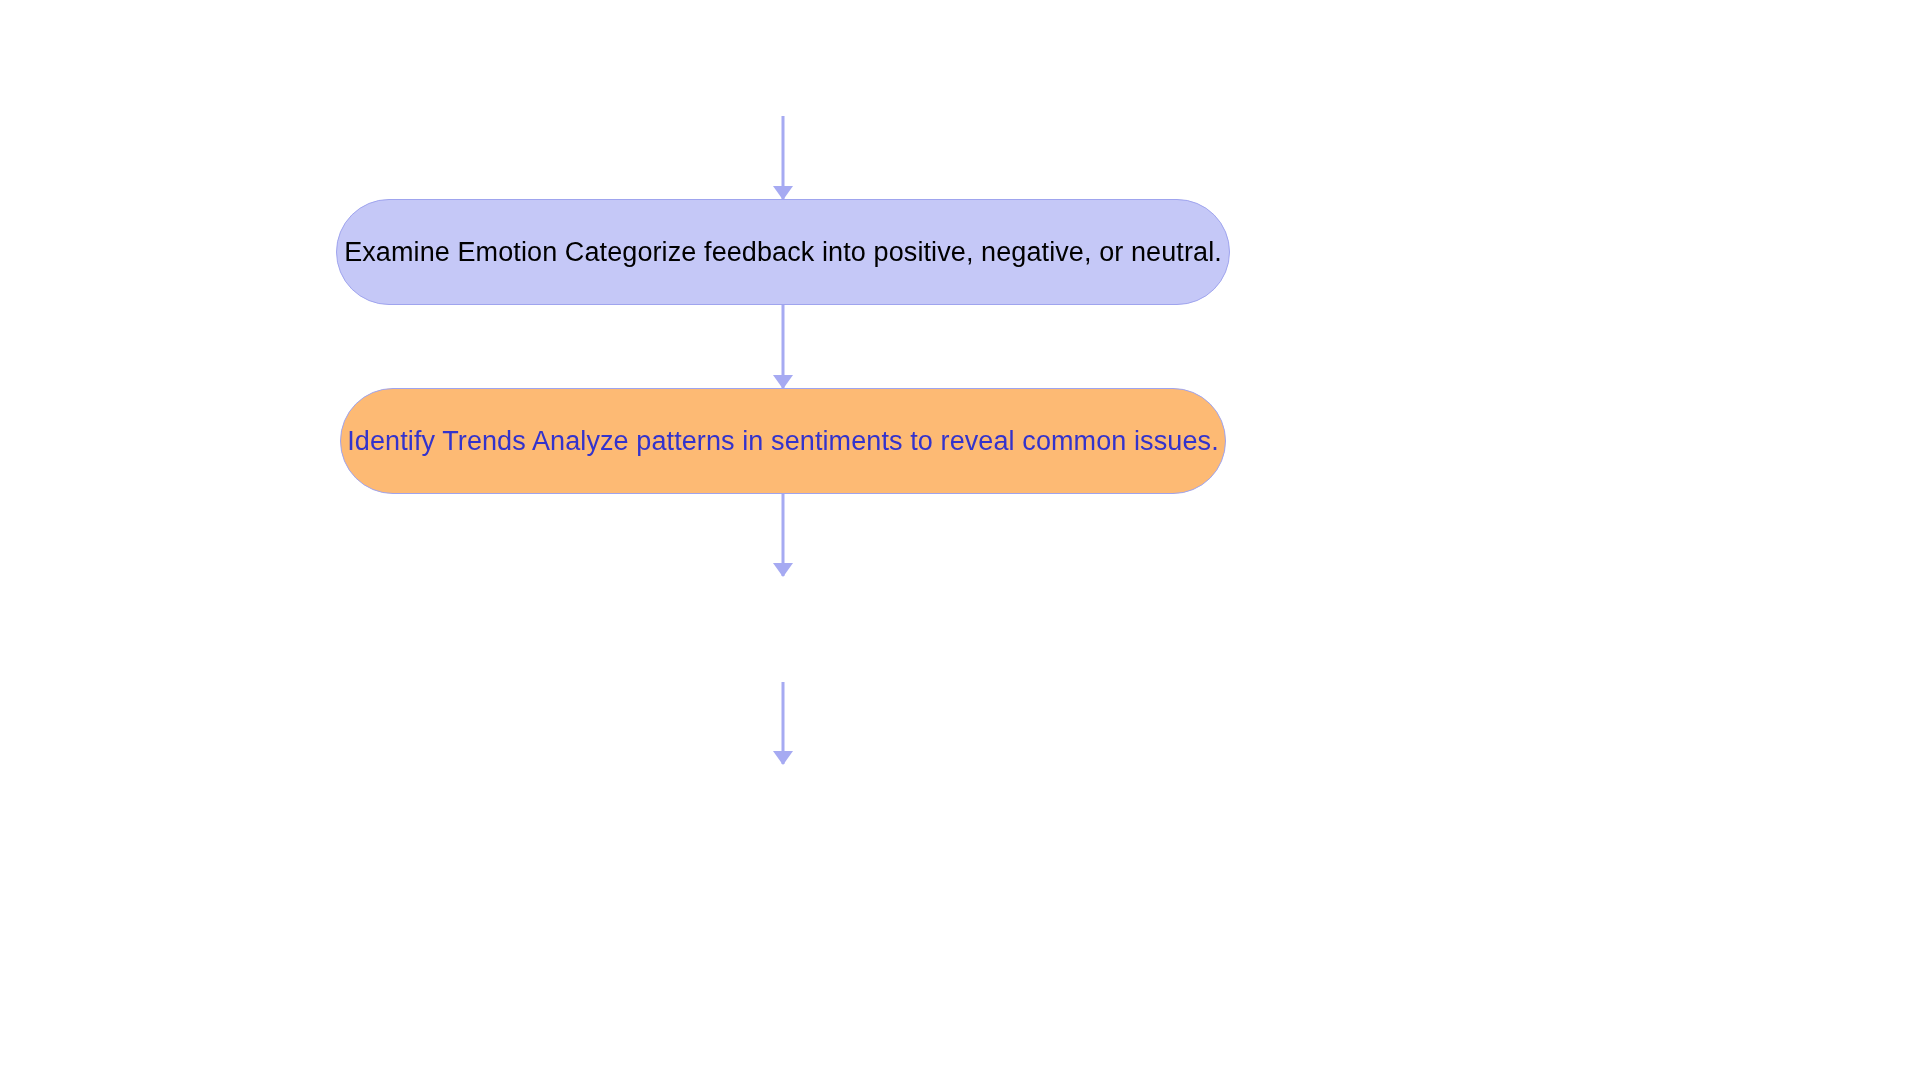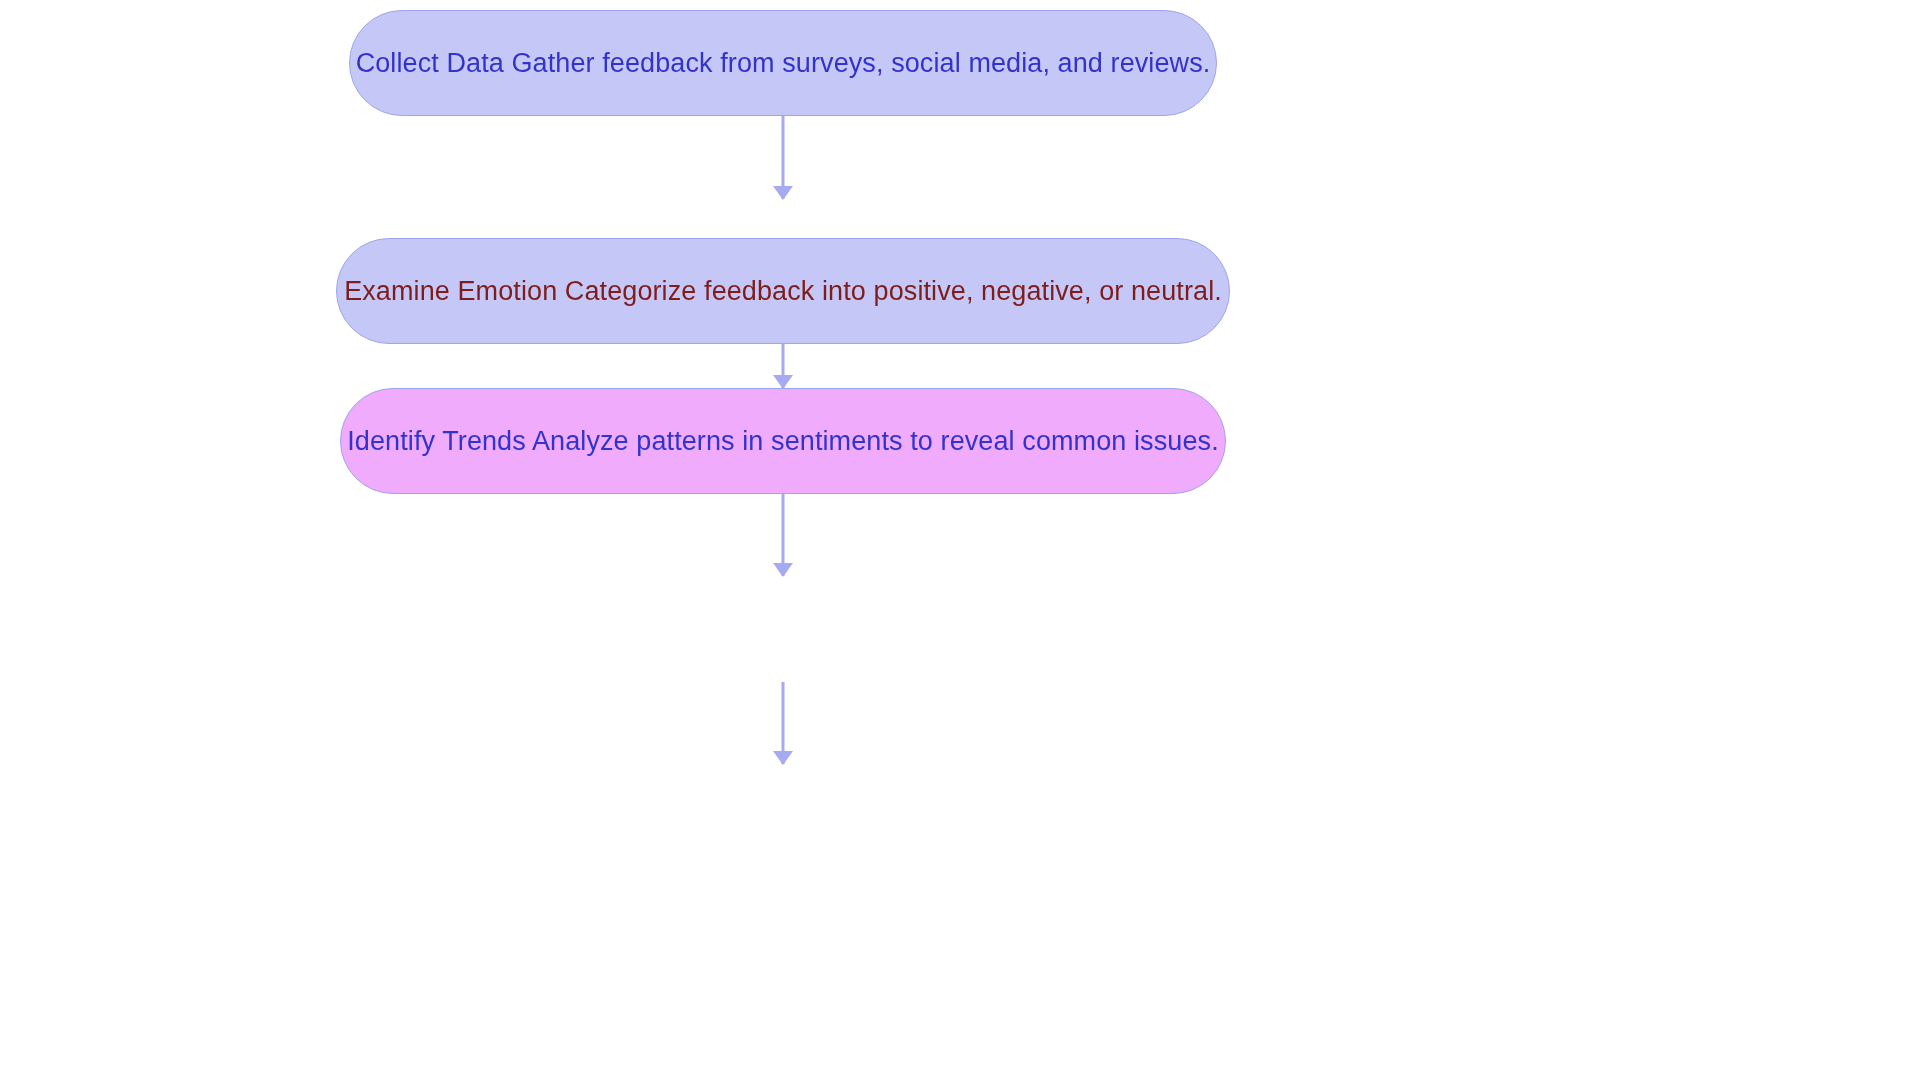--- a/index.html
+++ b/index.html
@@ -82,22 +82,19 @@
       <div class="connector-head" style="border-top: 14px solid rgb(166, 170, 242);"></div>
     </div>
     <div class="flow-connector" style="left: 763px; top: 494px; width: 40px; height: 82px;">
       <div class="connector-stem" style="background: rgb(166, 170, 242);"></div>
       <div class="connector-head" style="border-top: 14px solid rgb(166, 170, 242);"></div>
     </div>
     <div class="flow-connector" style="left: 763px; top: 682px; width: 40px; height: 82px;">
       <div class="connector-stem" style="background: rgb(166, 170, 242);"></div>
       <div class="connector-head" style="border-top: 14px solid rgb(166, 170, 242);"></div>
     </div>
-    <div class="flow-node" style="left: 349px; top: 10px; width: 868px; height: 106px; background: rgb(197, 200, 247); border-color: rgb(159, 164, 238); color: rgb(51, 51, 204); font-size: 27px;">
-      <span class="node-label">Collect Data Gather feedback from surveys, social media, and reviews.</span>
-    </div>
-    <div class="flow-node" style="left: 336px; top: 199px; width: 894px; height: 106px; background: rgb(197, 200, 247); border-color: rgb(159, 164, 238); color: #7f1d1d; font-size: 27px; margin-top: 39px;">
+    <div class="flow-node" style="left: 336px; top: 199px; width: 894px; height: 106px; background: rgb(197, 200, 247); border-color: rgb(159, 164, 238); color: #000000; font-size: 27px;">
       <span class="node-label">Examine Emotion Categorize feedback into positive, negative, or neutral.</span>
     </div>
-    <div class="flow-node" style="left: 340px; top: 388px; width: 886px; height: 106px; background: #f0abfc; border-color: rgb(159, 164, 238); color: rgb(51, 51, 204); font-size: 27px;">
+    <div class="flow-node" style="left: 340px; top: 388px; width: 886px; height: 106px; background: #fdba74; border-color: rgb(159, 164, 238); color: rgb(51, 51, 204); font-size: 27px;">
       <span class="node-label">Identify Trends Analyze patterns in sentiments to reveal common issues.</span>
     </div>
   </div>
 
 </body></html>

